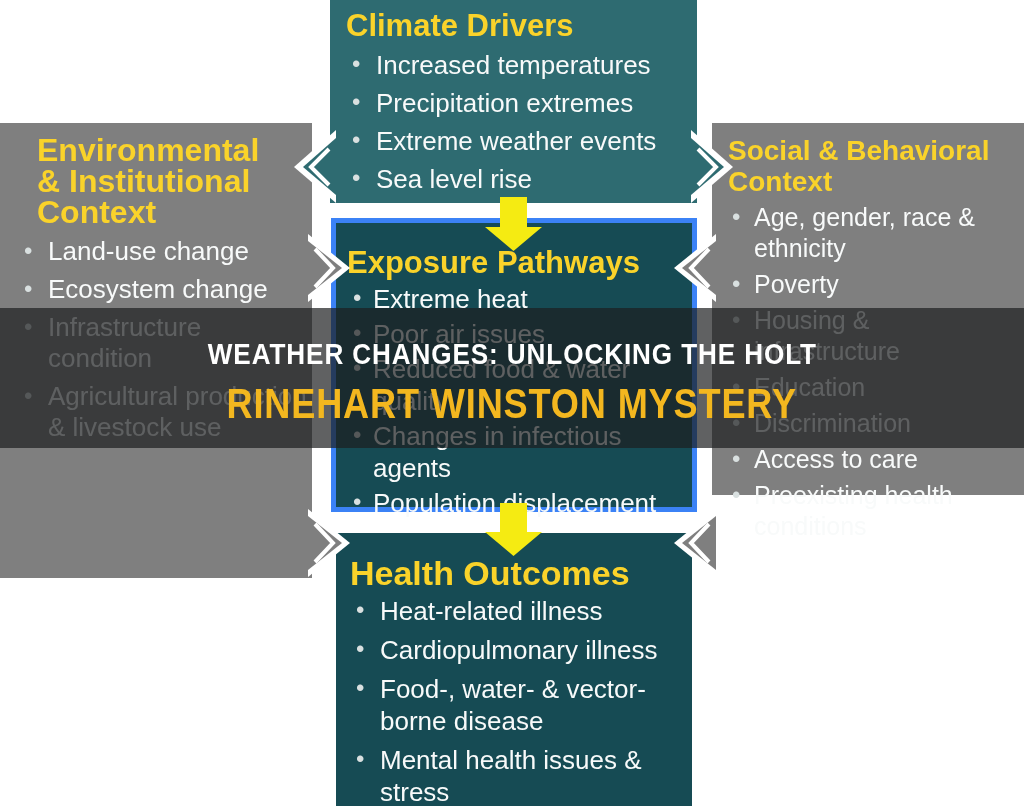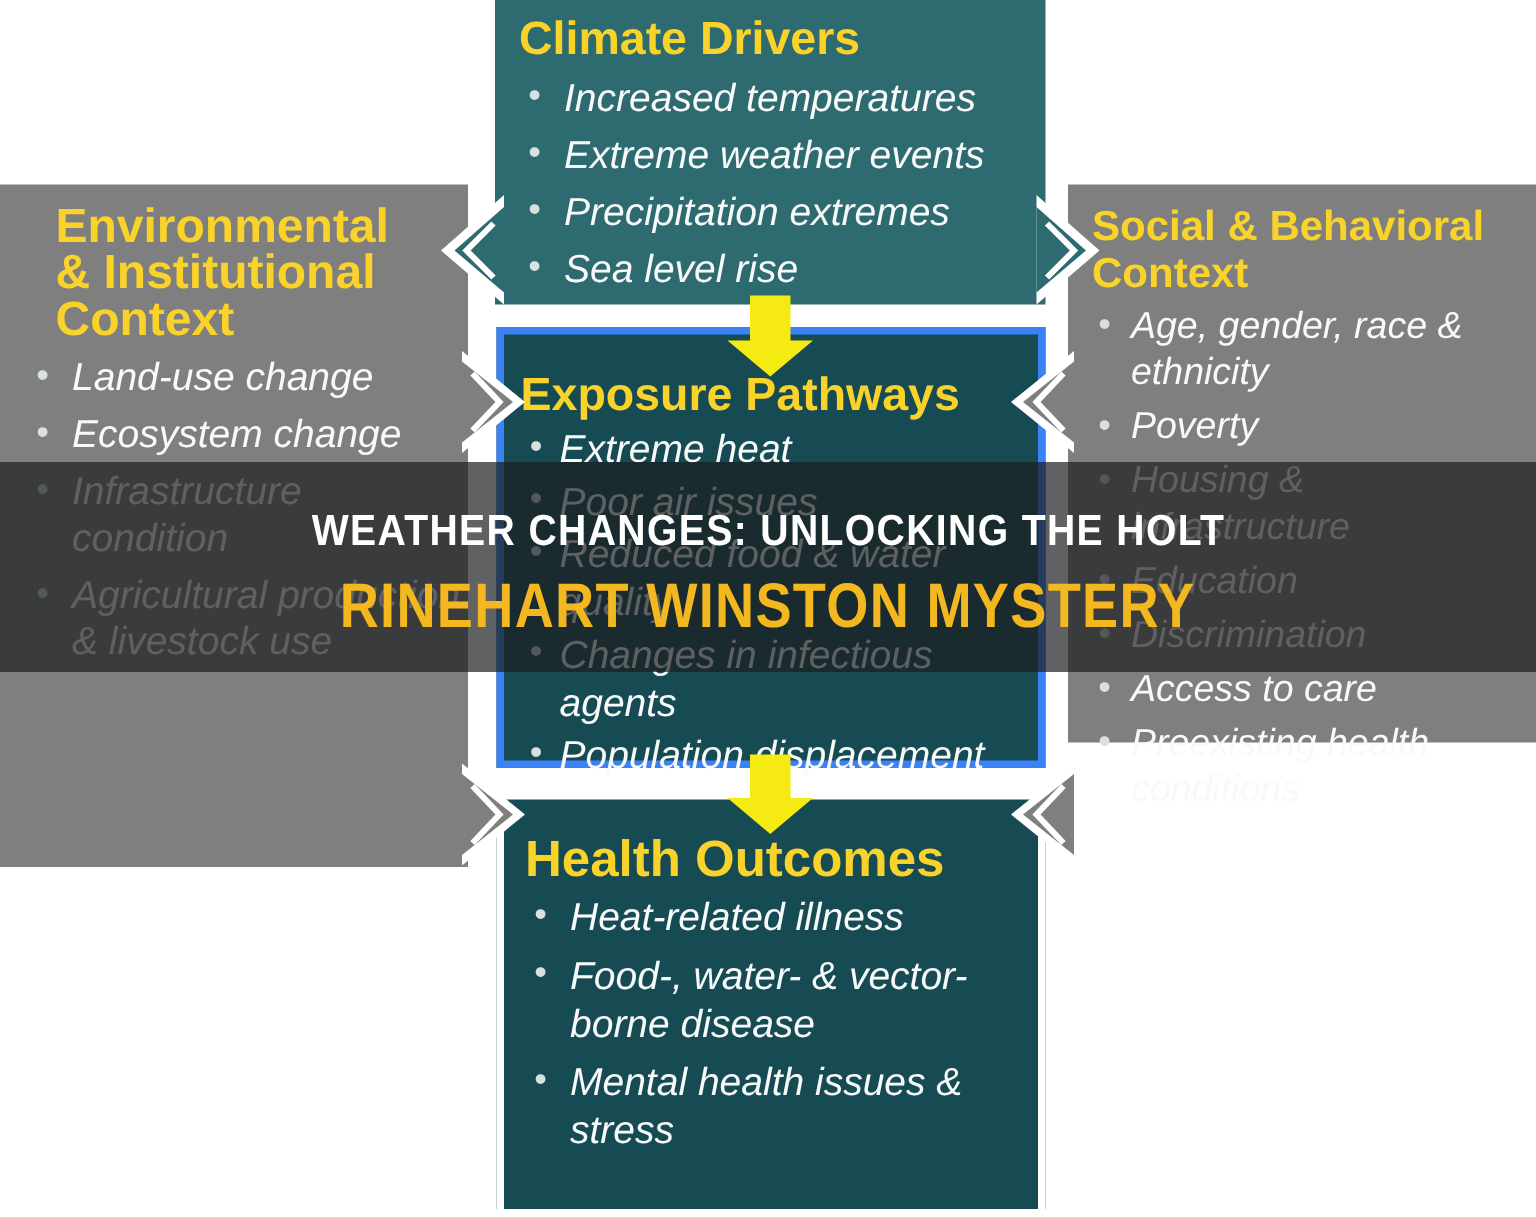--- a/index.html
+++ b/index.html
@@ -13,21 +13,21 @@
   .teal-dark{background:#164B54;}
   .gray{background:#7F7F7F;}
   .box h2{
     margin:0 auto;text-align:left;
     font-family:Liberation Sans, sans-serif;font-weight:bold;
     color:#FAD32A;line-height:31px;
   }
   .box ul{list-style:none;margin:0;padding:0;}
   .box li{
     position:relative;color:#F8FAFA;
-    font-size:26px;line-height:32px;padding-left:30px;font-style:italic;
+    font-size:26px;line-height:32px;padding-left:30px;
   }
   .box li::before{
     content:"\2022";position:absolute;left:6px;top:-1px;
     color:#D9E0E0;font-size:24px;
   }
   
   #climate-box{left:330px;top:0;width:367px;height:203px;padding:6px 6px 0 16px;}
   #climate-box h2{font-size:31px;line-height:40px;}
   #climate-box ul{margin-top:3px;}
   #climate-box li{margin-bottom:6px;font-size:26px;}
@@ -69,22 +69,22 @@
 </style>
 </head>
 <body>
 
 <div id="canvas">
 
   <div class="box teal-light" id="climate-box">
     <h2>Climate Drivers</h2>
     <ul>
         <li>Increased temperatures</li>
+        <li>Precipitation extremes</li>
         <li>Extreme weather events</li>
-        <li>Precipitation extremes</li>
         <li>Sea level rise</li>
       </ul>
   </div>
 
   <div class="box gray" id="env-box">
     <h2>Environmental &amp; Institutional Context</h2>
     <ul>
         <li>Land-use change</li>
         <li>Ecosystem change</li>
         <li>Infrastructure condition</li>
@@ -113,20 +113,21 @@
         <li>Reduced food &amp; water quality</li>
         <li>Changes in infectious agents</li>
         <li>Population displacement</li>
       </ul>
   </div>
 
   <div class="box teal-dark" id="health-box">
     <h2>Health Outcomes</h2>
     <ul>
         <li>Heat-related illness</li>
+        <li>Cardiopulmonary illness</li>
         <li>Food-, water- &amp; vector-borne disease</li>
         <li>Mental health issues &amp; stress</li>
       </ul>
   </div>
 
   <svg id="arrows" viewBox="0 0 1024 811" xmlns="http://www.w3.org/2000/svg">
 
     <g>
       <rect x="500" y="197" width="27" height="31" fill="#F5EB12"></rect>
       <polygon points="485,227 542,227 513.5,251" fill="#F5EB12"></polygon>

